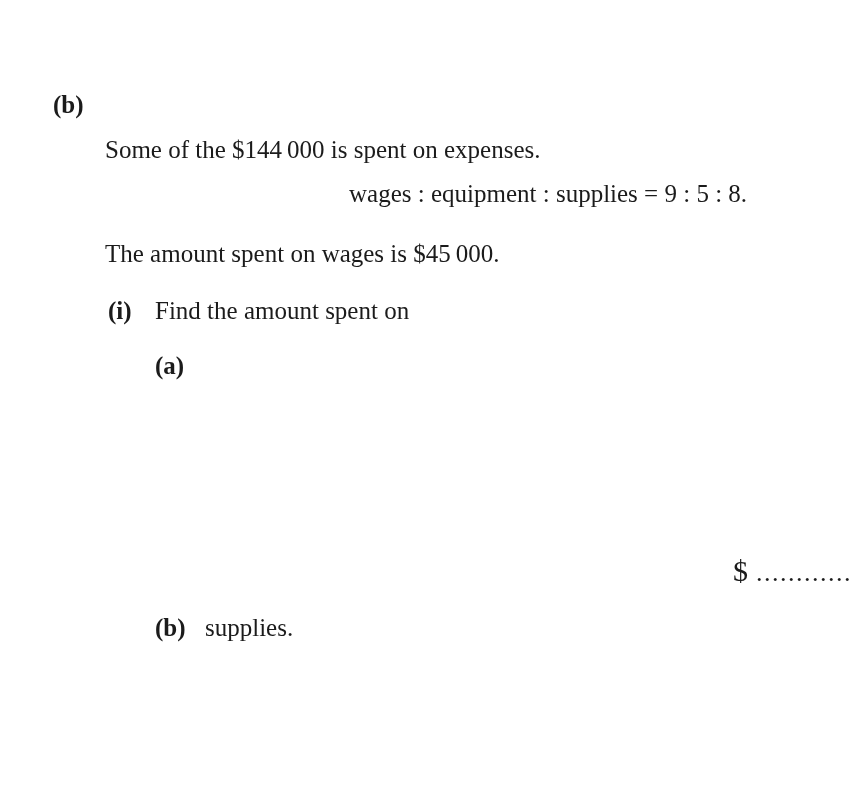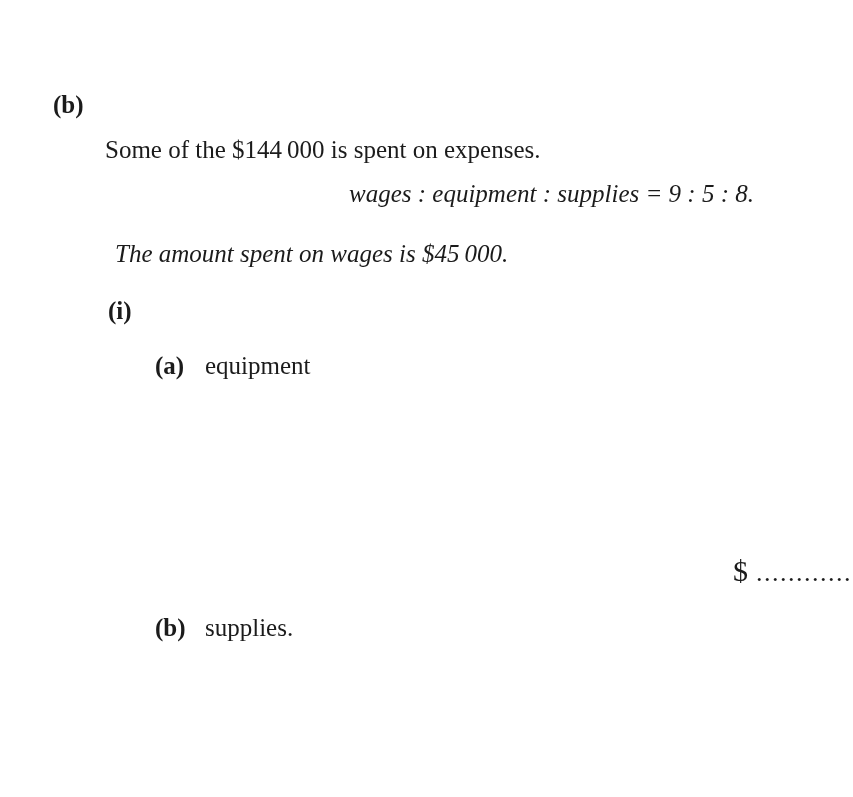--- a/index.html
+++ b/index.html
@@ -19,22 +19,22 @@
     position: absolute;
     font-size: 25px;
     line-height: 29px;
     white-space: nowrap;
   }
   .b { font-weight: bold; }
 
   .part-b-label      { left: 53px;  top: 90px; }
   .statement-line1   { left: 105px; top: 90px; margin-top: 45px; }
   .statement-line2   { left: 105px; top: 119px; }
-  .ratio-line        { left: 349px; top: 179px; font-style: italic; }
-  .wages-line        { left: 115px; top: 239px; font-style: italic; }
+  .ratio-line        { left: 349px; top: 179px; }
+  .wages-line        { left: 105px; top: 239px; }
   .sub-i-label       { left: 108px; top: 296px; }
   .sub-i-text        { left: 155px; top: 296px; }
   .sub-a-label       { left: 155px; top: 351px; }
   .sub-a-text        { left: 205px; top: 351px; }
   .answer-dollar     { left: 733px; top: 556px; font-size: 30px; line-height: 30px; }
   .answer-dots       { left: 756px; top: 560px; font-size: 26px; line-height: 26px; letter-spacing: 1.5px; }
   .sub-b-label       { left: 155px; top: 613px; }
   .sub-b-text        { left: 205px; top: 613px; }
 </style>
 </head>
@@ -46,24 +46,24 @@
 
   <span class="t statement-line1">Some of the $144 000 is spent on expenses.</span>
 
 
   <span class="t ratio-line">wages : equipment : supplies = 9 : 5 : 8.</span>
 
   <span class="t wages-line">The amount spent on wages is $45 000.</span>
 
   <span class="t b sub-i-label">(i)</span>
 
+  <span class="t sub-i-text">Find the amount spent on</span>
 
   <span class="t b sub-a-label">(a)</span>
 
-  <span class="t sub-a-text">equipment</span>
 
   <span class="t answer-dollar">$</span>
 
   <span class="t answer-dots">..............</span>
 
   <span class="t b sub-b-label">(b)</span>
 
   <span class="t sub-b-text">supplies.</span>
 
 </div>

